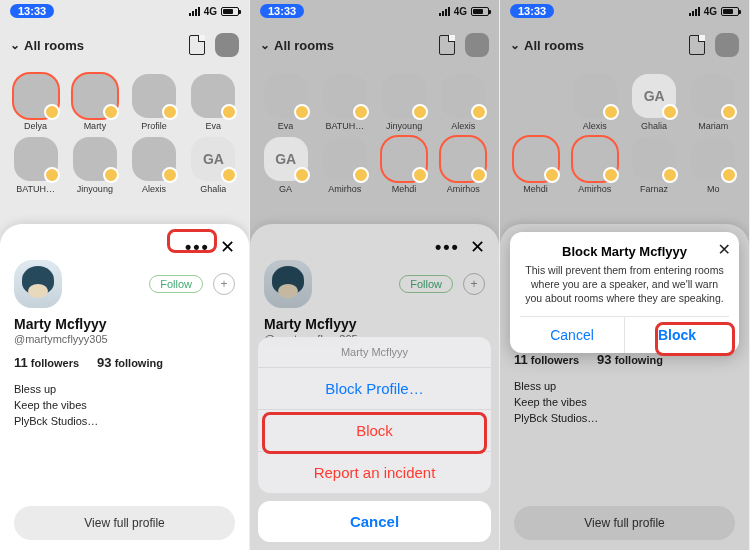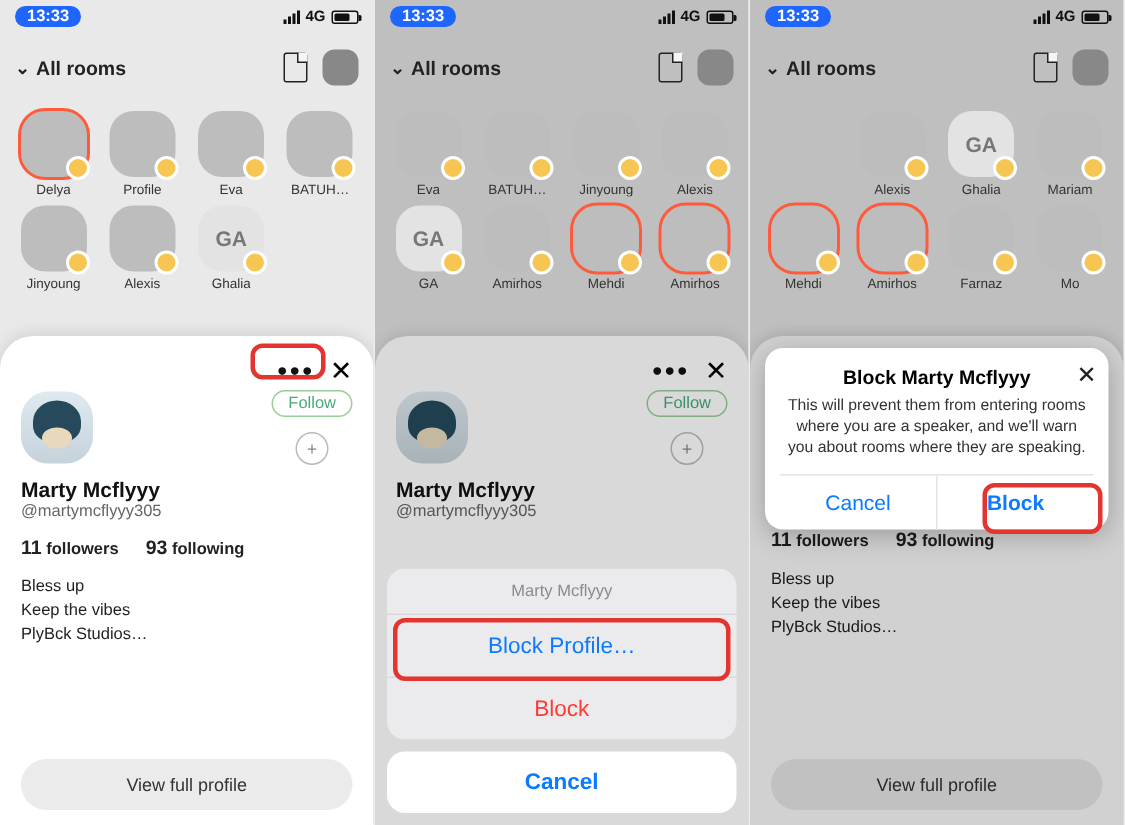--- a/index.html
+++ b/index.html
@@ -1,18 +1,18 @@
 <!DOCTYPE html>
 <html><head>
 <meta charset="utf-8">
 <style>
   * { box-sizing: border-box; margin: 0; padding: 0; font-family: -apple-system, Helvetica, Arial, sans-serif; }
   html, body { width: 750px; height: 550px; background: #fff; overflow: hidden; }
   .stage { display: flex; width: 750px; height: 550px; }
-  .pane { position: relative; width: 295px; height: 550px; background: #e5e5e5; overflow: hidden; border-right: 1px solid #eee; }
+  .pane { position: relative; width: 295px; height: 550px; background: #84cc16; overflow: hidden; border-right: 1px solid #eee; }
   .dim { position: absolute; inset: 0; background: #e9e9e9; }
   .darken::after { content:""; position:absolute; inset:0; background:rgba(0,0,0,.18); pointer-events:none; }
 
   .status { position:absolute; top:0; left:0; right:0; height:22px; display:flex; align-items:center; justify-content:space-between; padding:0 10px; font-size:11px; font-weight:600; color:#111; z-index:2;}
   .time-pill { background:#1f66ff; color:#fff; padding:1px 8px; border-radius:10px; font-size:11px; font-weight:600;}
   .sig { display:flex; gap:4px; align-items:center; font-size:10px; }
   .dots { display:inline-flex; gap:1px; align-items:flex-end;}
   .dots i{ width:2px; background:#111; display:inline-block;}
   .dots i:nth-child(1){height:3px}.dots i:nth-child(2){height:5px}.dots i:nth-child(3){height:7px}.dots i:nth-child(4){height:9px}
   .batt { width:18px; height:9px; border:1px solid #111; border-radius:2px; position:relative;}
@@ -37,21 +37,21 @@
 
   
   .sheet { position:absolute; left:0; right:0; bottom:0; top:224px; background:#fff; border-radius:22px 22px 0 0; box-shadow:0 -2px 10px rgba(0,0,0,.1); padding:12px 14px 10px; display:flex; flex-direction:column; z-index:3;}
   .sheet-head { display:flex; justify-content:flex-end; align-items:center; gap:10px; height:22px;}
   .more { font-size:18px; letter-spacing:2px; line-height:1; font-weight:700; color:#111;}
   .close { font-size:18px; font-weight:300; line-height:1;}
   .row2 { display:flex; justify-content:space-between; align-items:center; margin-top:2px;}
   .big-av { width:48px;height:48px;border-radius:18px;background:linear-gradient(#dfe9f0,#c6d2da); position:relative;}
   .big-av::before{content:"";position:absolute;left:8px;top:6px;width:32px;height:28px;border-radius:50% 50% 40% 40%;background:#264a5c;}
   .big-av::after{content:"";position:absolute;left:14px;top:24px;width:20px;height:14px;border-radius:50%;background:#e8d9bd;}
-  .follow-wrap{display:flex;align-items:center;gap:10px;flex-direction:column;}
+  .follow-wrap{display:flex;align-items:center;gap:10px;}
   .follow { font-size:11px; color:#4a7; border:1px solid #9c9; padding:2px 10px; border-radius:12px;}
   .plus { width:22px;height:22px;border:1px solid #bbb;border-radius:50%;display:flex;align-items:center;justify-content:center;font-size:12px;color:#888;}
   .uname { margin-top:8px; font-weight:700; font-size:14px; color:#111;}
   .handle { font-size:11px; color:#666; margin-top:1px;}
   .stats { display:flex; gap:18px; margin-top:10px; font-size:11px; color:#222;font-weight:bold;}
   .stats b{font-size:13px;}
   .bio { margin-top:12px; font-size:11px; color:#222; line-height:1.45;}
   .spacer{flex:1;}
   .view-btn{ background:#ebebeb; color:#333; font-size:12px; text-align:center; padding:10px; border-radius:20px; margin-top:8px;}
 
@@ -108,20 +108,24 @@
         <span class="doc-icon"></span>
         <span class="mini-av"></span>
       </span>
     </div>
     <div class="grid">
       <div class="cell">
           <div class="av ring"></div>
           <div class="nm">Delya</div>
         </div>
       <div class="cell">
+          <div class="av ring"></div>
+          <div class="nm">Marty</div>
+        </div>
+      <div class="cell">
           <div class="av"></div>
           <div class="nm">Profile</div>
         </div>
       <div class="cell">
           <div class="av"></div>
           <div class="nm">Eva</div>
         </div>
       <div class="cell">
           <div class="av"></div>
           <div class="nm">BATUH…</div>
@@ -245,20 +249,21 @@
       </div>
       <div class="uname">Marty Mcflyyy</div>
       <div class="handle">@martymcflyyy305</div>
     </div>
 
     <div class="asheet">
       <div class="agroup">
         <div class="atitle">Marty Mcflyyy</div>
         <div class="aitem blue">Block Profile…</div>
         <div class="aitem red">Block</div>
+        <div class="aitem red">Report an incident</div>
       </div>
       <div class="acancel">Cancel</div>
     </div>
     <div class="hl" style="left:12px; right:12px; bottom:96px; height:42px;"></div>
   </div>
 
   <div class="pane">
     <div class="dim darken"></div>
     <div class="status">
       <span class="time-pill">13:33</span>

